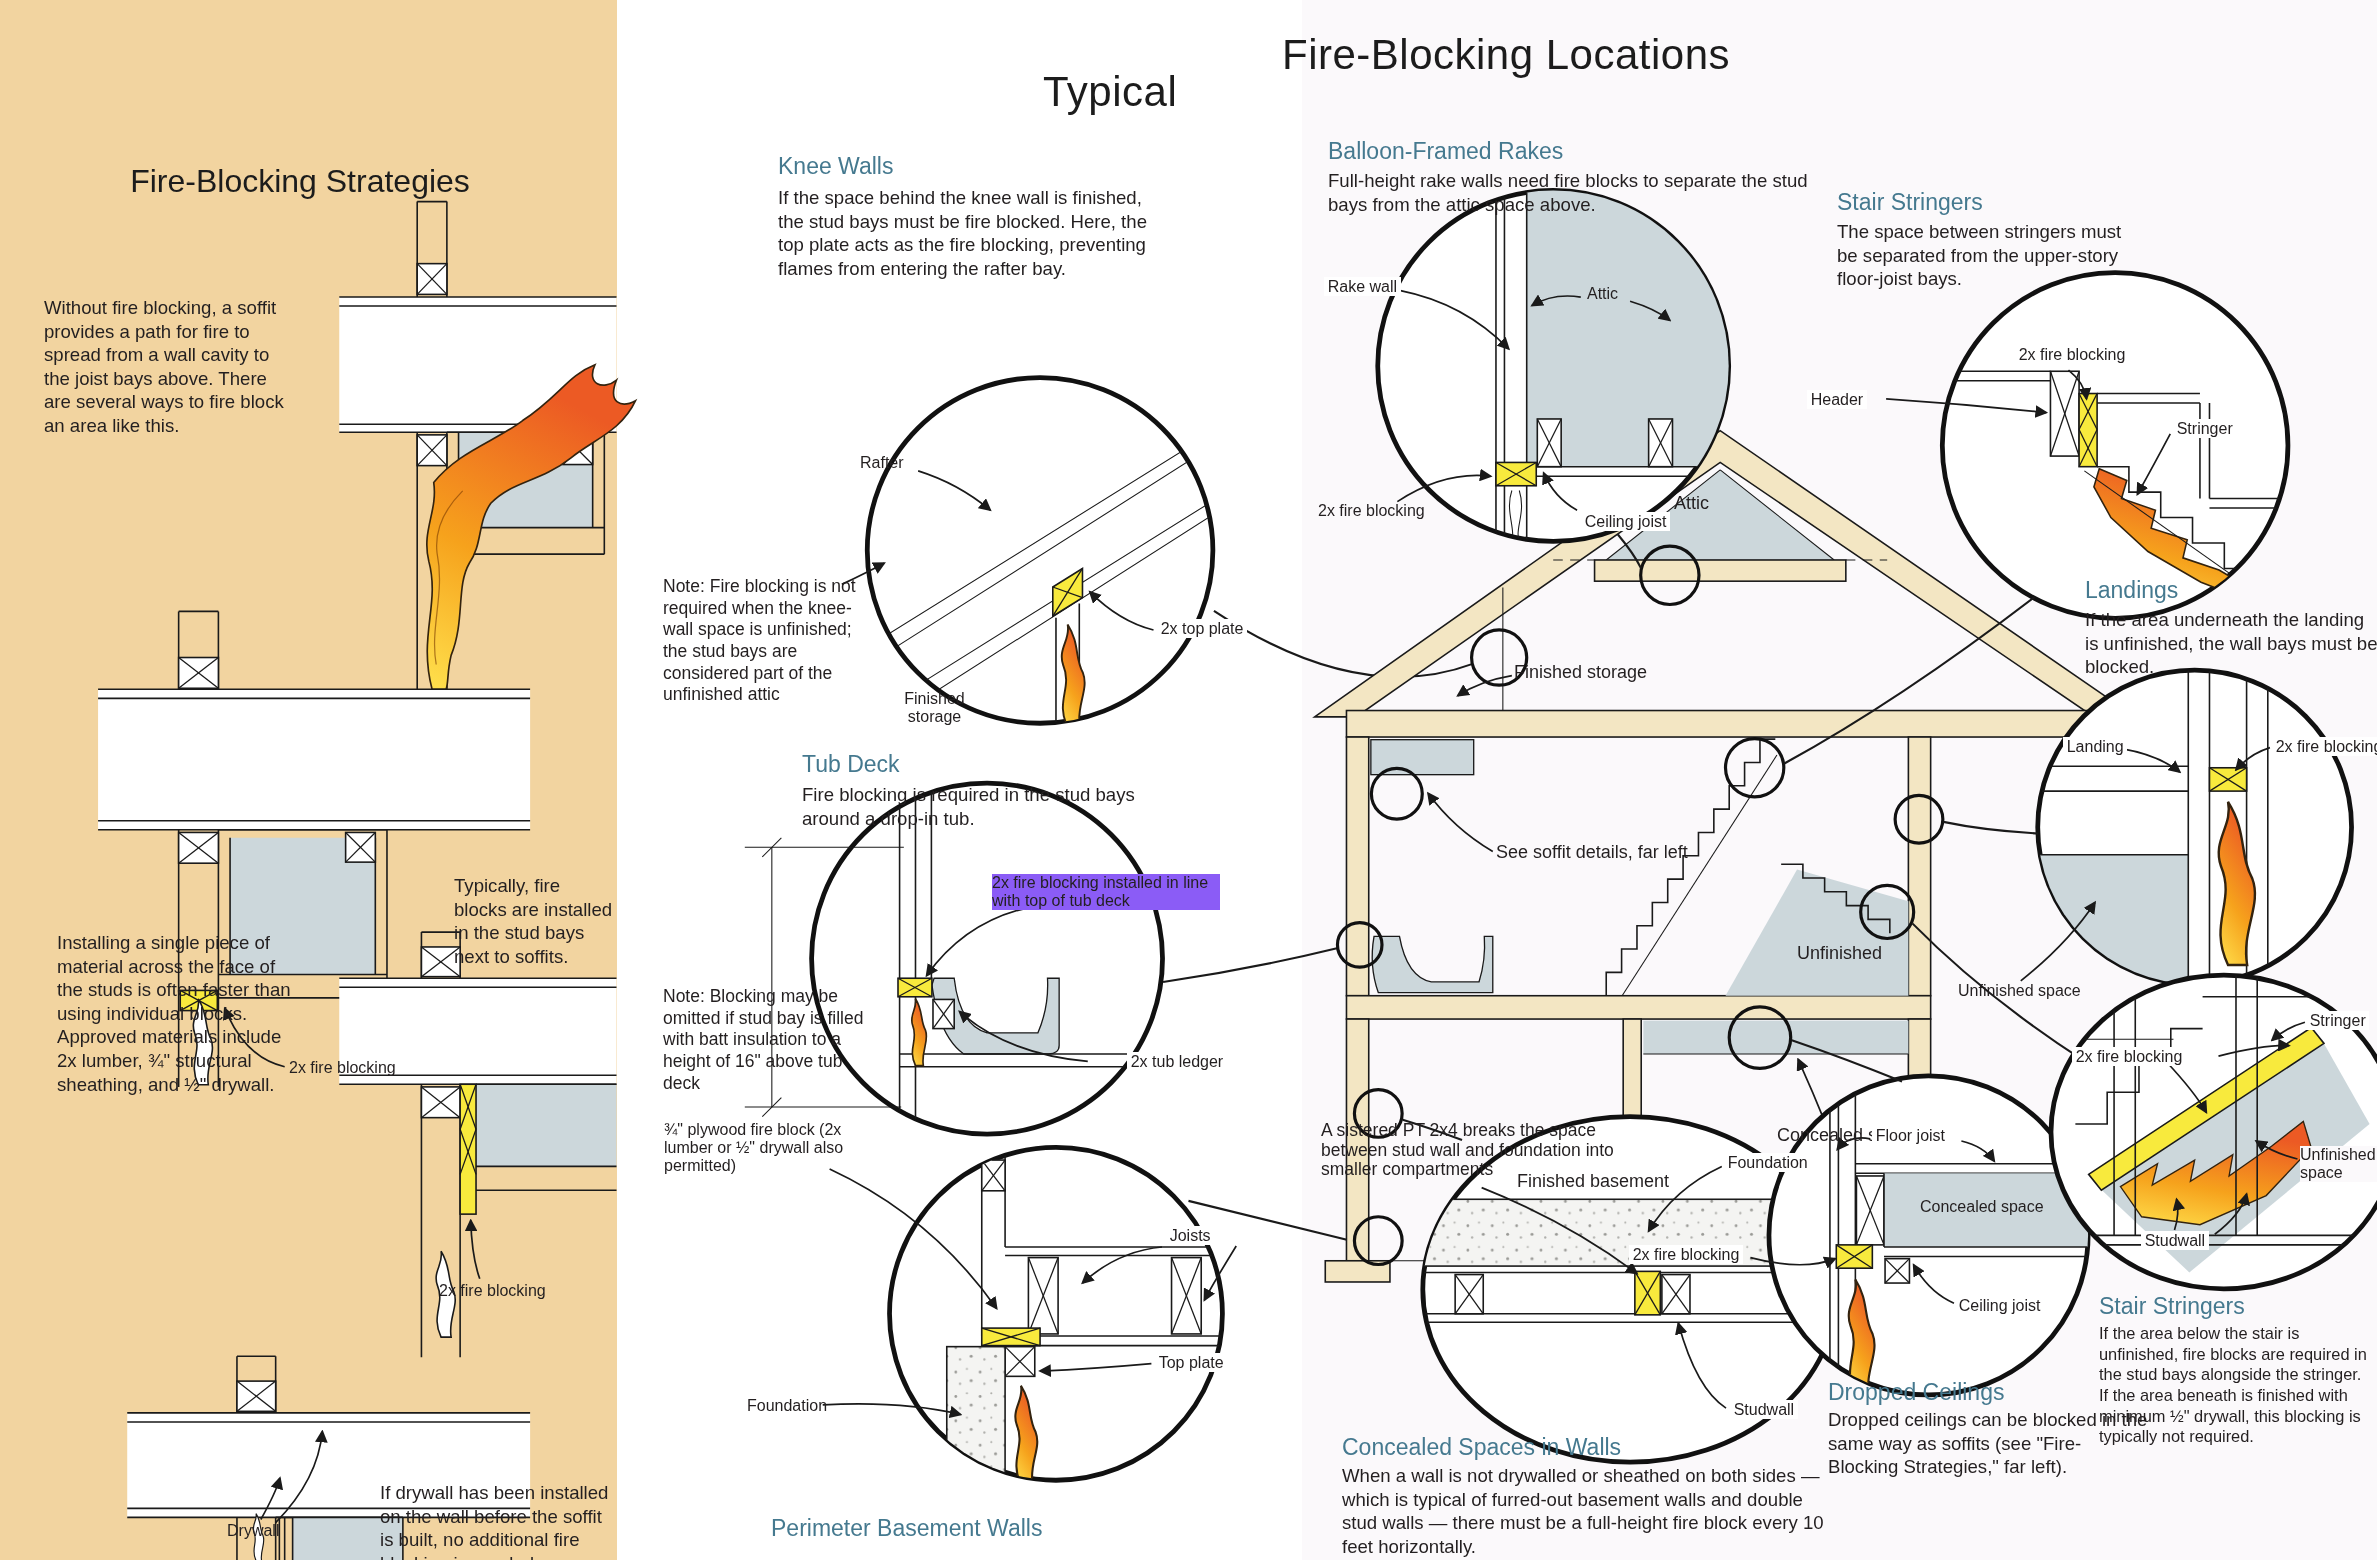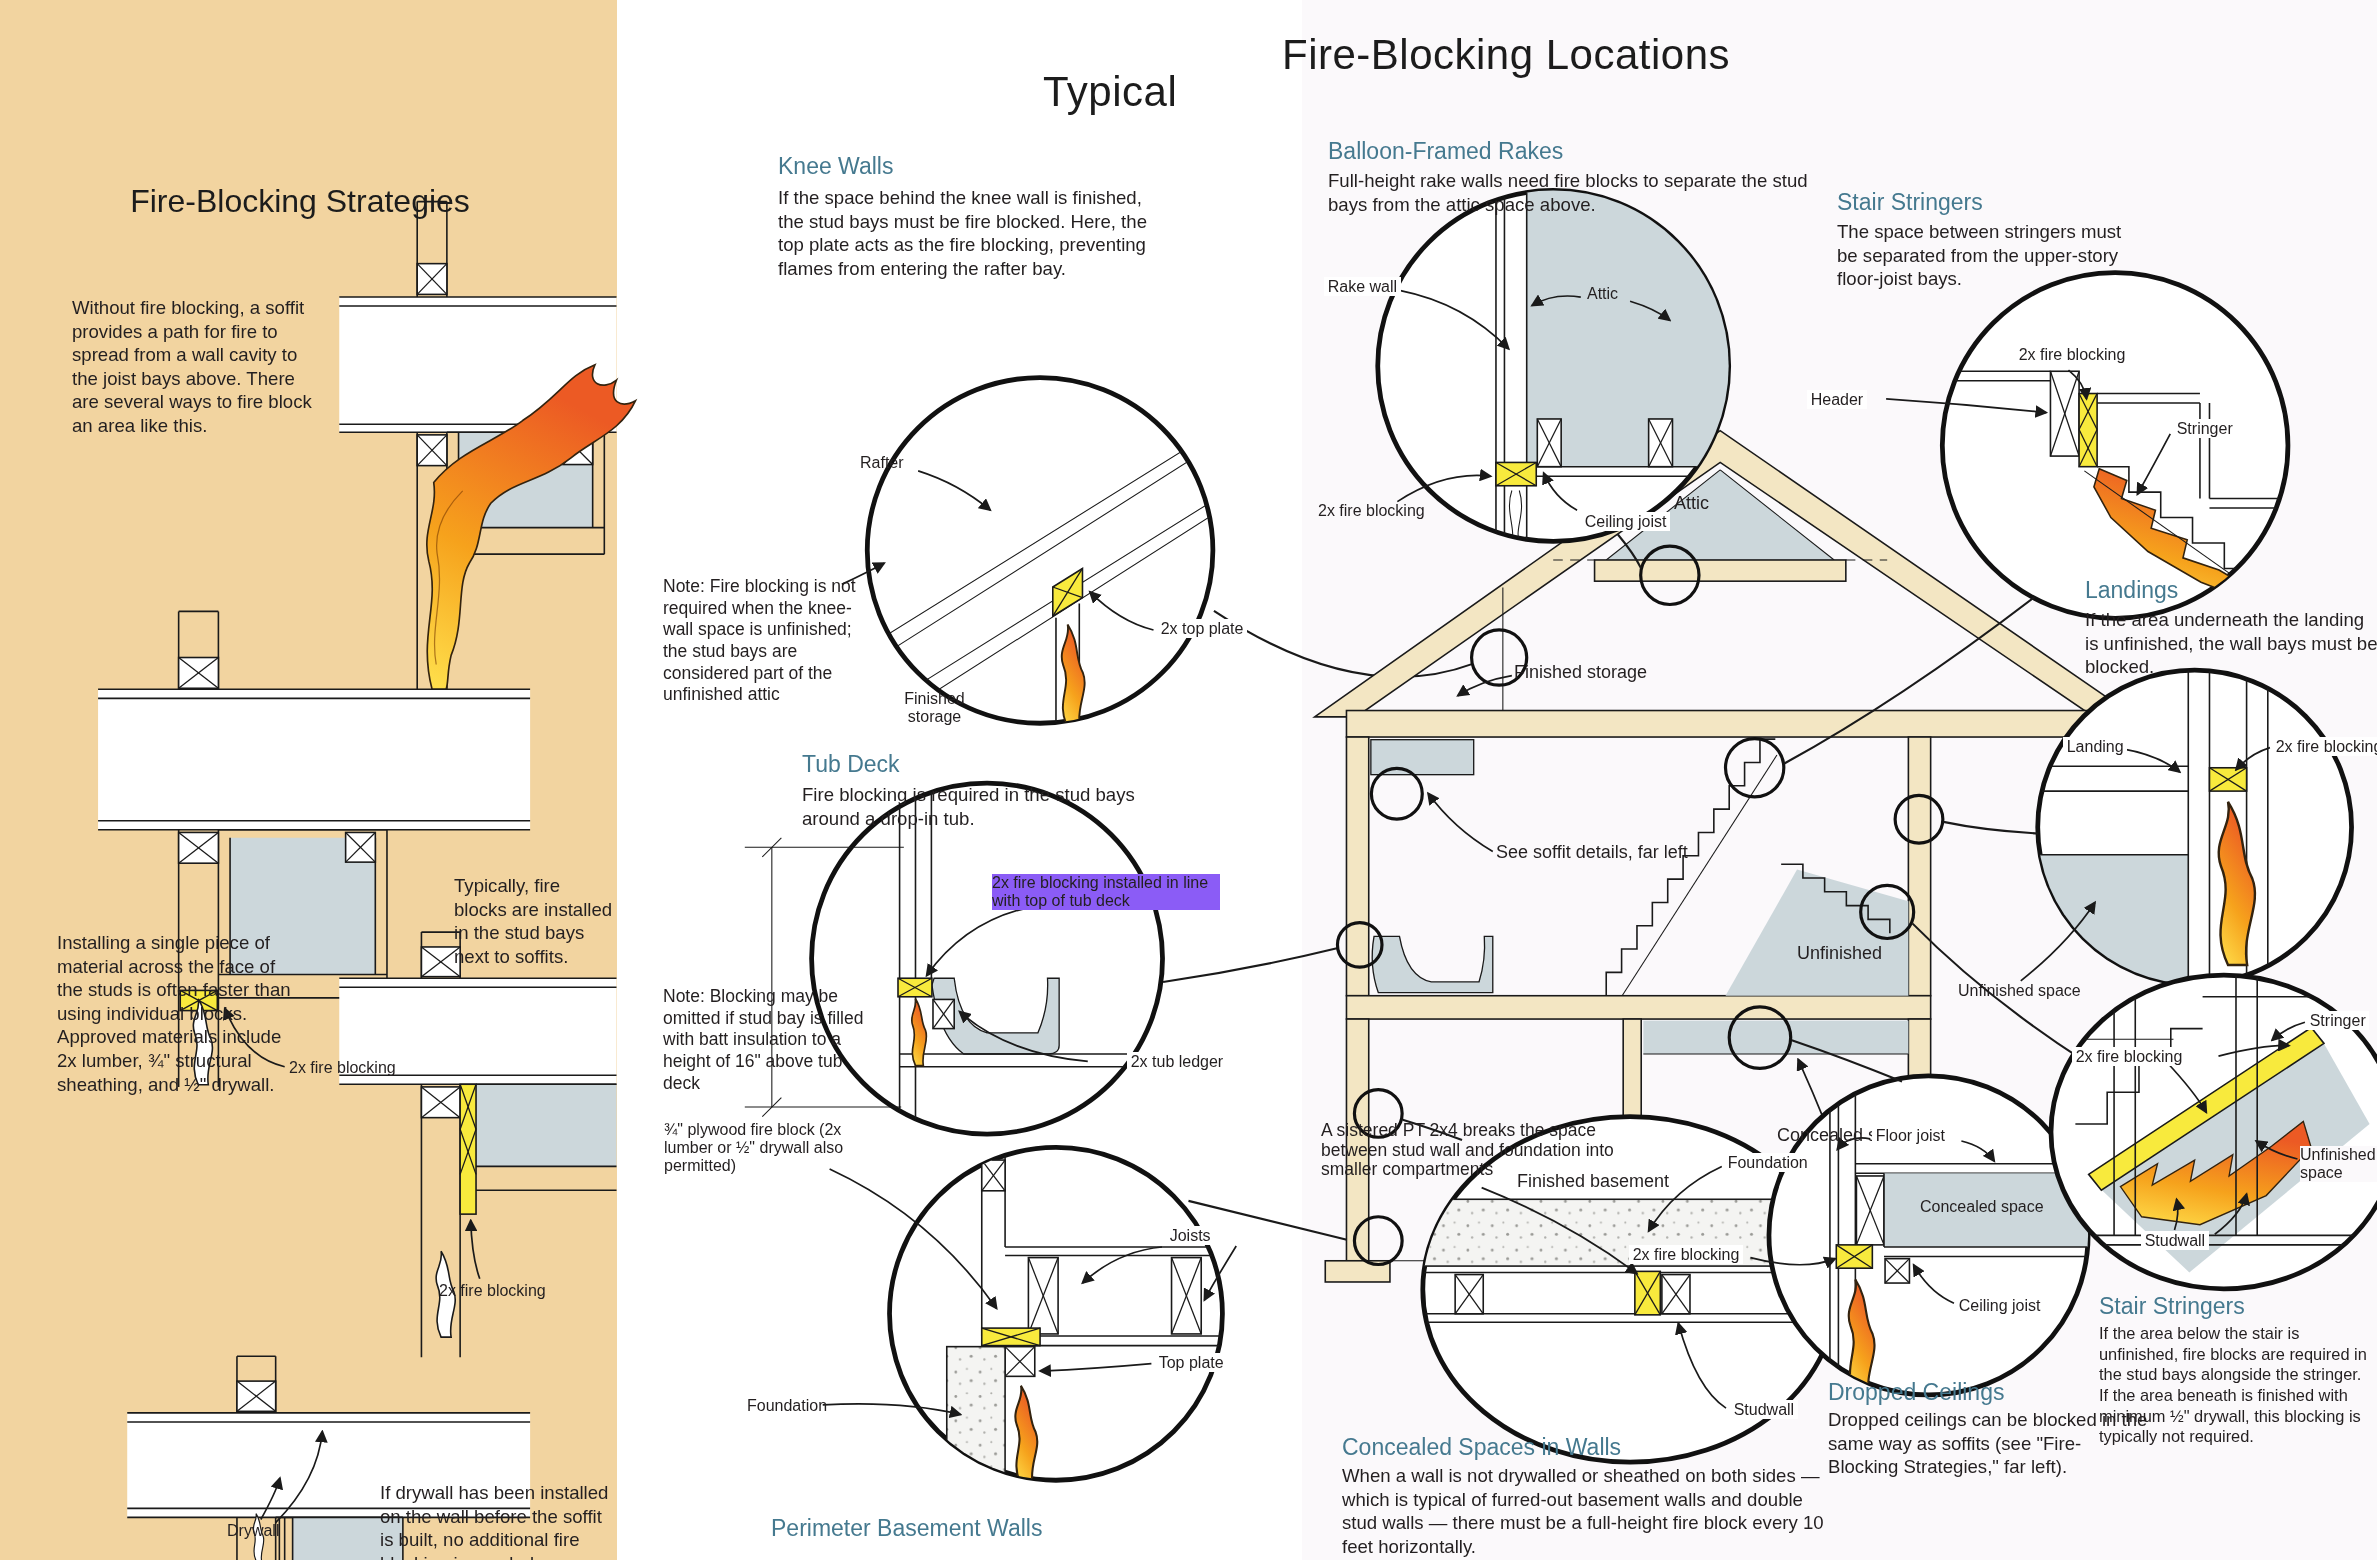--- a/index.html
+++ b/index.html
@@ -5,21 +5,21 @@
   html,body{margin:0;padding:0;}
   #canvas{position:relative;width:2377px;height:1561px;background:#ffffff;overflow:hidden;
           font-family:"Liberation Sans",sans-serif;color:#231f20;}
   .abs{position:absolute;}
   .bg{position:absolute;top:0;height:100%;}
   #bg-left{left:0;width:617px;background:#f2d4a0;}
   #bg-mid{left:617px;width:685px;background:#ffffff;}
   #bg-right{left:1302px;width:1076px;background:#fbf9fb;}
   svg{position:absolute;left:0;top:0;}
   .title-main{font-size:42px;color:#1c1c1c;letter-spacing:0.5px;white-space:nowrap;}
-  .title-left{font-size:32px;color:#1c1c1c;white-space:nowrap;margin-top:20px;}
+  .title-left{font-size:32px;color:#1c1c1c;white-space:nowrap;}
   .head{font-size:23px;color:#45798f;white-space:nowrap;}
   .body-t{font-size:18.6px;line-height:1.27;}
   .body-s{font-size:16.4px;line-height:1.26;}
   .note-t{font-size:17.5px;line-height:1.24;}
   .lbl{font-size:16px;line-height:1.1;white-space:nowrap;}
   .lblw{font-size:16px;line-height:1.1;white-space:nowrap;background:#ffffff;padding:0.5px 3.7px;}
   .lbl2{font-size:16px;line-height:1.12;}
   .hl{font-size:18px;line-height:1.15;}
   .xb{fill:#ffffff;stroke:#1a1a1a;stroke-width:3;}
   .xline{stroke:#1a1a1a;stroke-width:2.4;}
@@ -418,21 +418,21 @@
     <path class="arrow" d="M4088,2004 Q4140,2060 4162,2098" marker-end="url(#ah)"></path>
     <path class="arrow" d="M4185,1992 Q4272,1970 4318,1972" marker-end="url(#ah)"></path>
     <path class="arrow" d="M4348,1928 Q4312,1938 4286,1962" marker-end="url(#ah)"></path>
     <path class="arrow" d="M4334,2186 Q4292,2176 4256,2152" marker-end="url(#ah)"></path>
     <path class="arrow" d="M4102,2320 Q4112,2290 4106,2262" marker-end="url(#ah)"></path>
     <path class="arrow" d="M4178,2328 Q4228,2290 4238,2252" marker-end="url(#ah)"></path>
     <path class="conn" d="M3930,2000 Q3742,1878 3608,1742"></path>
   </svg>
 
   <div class="abs title-left" style="left:80px;top:163px;width:440px;text-align:center;">Fire-Blocking Strategies</div>
-  <div class="abs body-t" style="left:72px;top:296px;width:249px;">Without fire blocking, a soffit provides a path for fire to spread from a wall cavity to the joist bays above. There are several ways to fire block an area like this.</div>
+  <div class="abs body-t" style="left:44px;top:296px;width:249px;">Without fire blocking, a soffit provides a path for fire to spread from a wall cavity to the joist bays above. There are several ways to fire block an area like this.</div>
   <div class="abs body-t" style="left:454px;top:874px;width:159px;">Typically, fire blocks are installed in the stud bays next to soffits.</div>
   <div class="abs lbl" style="left:289px;top:1059px;">2x fire blocking</div>
   <div class="abs body-t" style="left:57px;top:931px;width:239px;">Installing a single piece of material across the face of the studs is often faster than using individual blocks. Approved materials include 2x lumber, ¾" structural sheathing, and ½" drywall.</div>
   <div class="abs lbl" style="left:439px;top:1282px;">2x fire blocking</div>
   <div class="abs body-t" style="left:380px;top:1481px;width:239px;">If drywall has been installed on the wall before the soffit is built, no additional fire blocking is needed.</div>
   <div class="abs lbl" style="left:227px;top:1522px;">Drywall</div>
 
   <div class="abs title-main" style="left:1043px;top:68px;">Typical</div>
   <div class="abs head" style="left:778px;top:153px;">Knee Walls</div>
   <div class="abs body-t" style="left:778px;top:186px;width:371px;">If the space behind the knee wall is finished, the stud bays must be fire blocked. Here, the top plate acts as the fire blocking, preventing flames from entering the rafter bay.</div>

